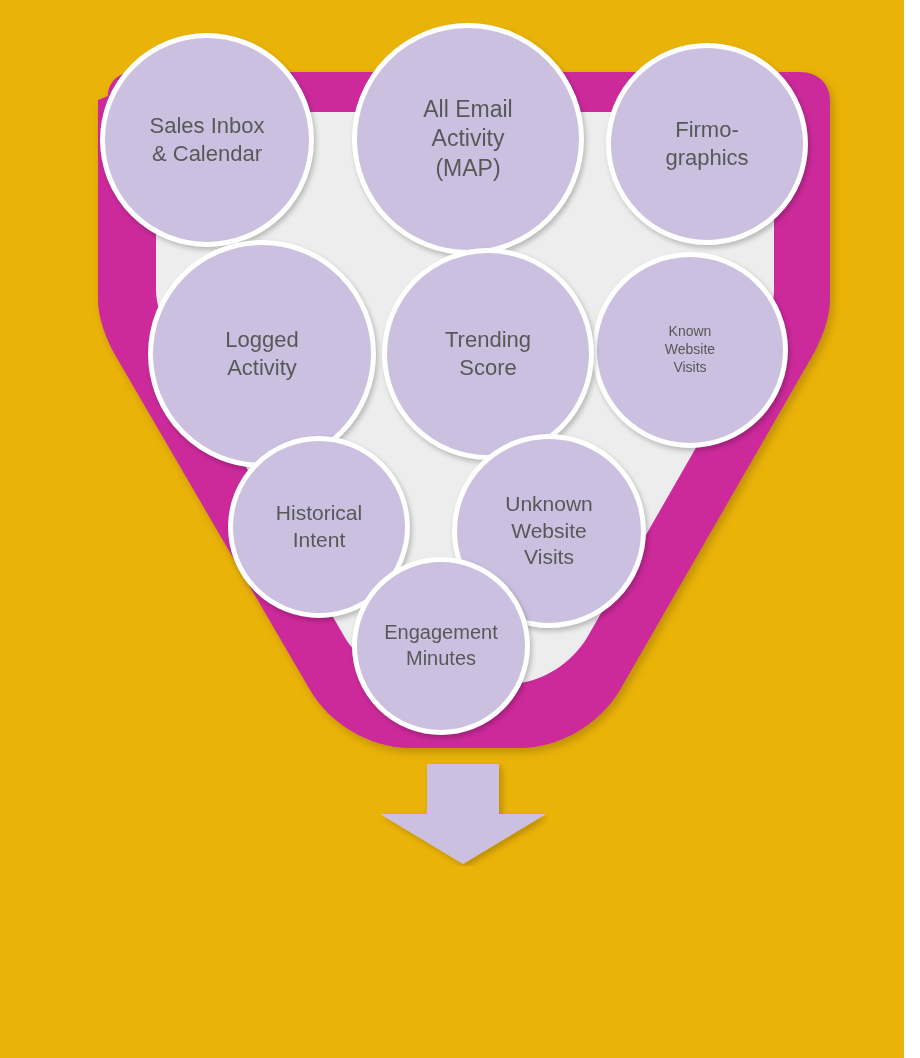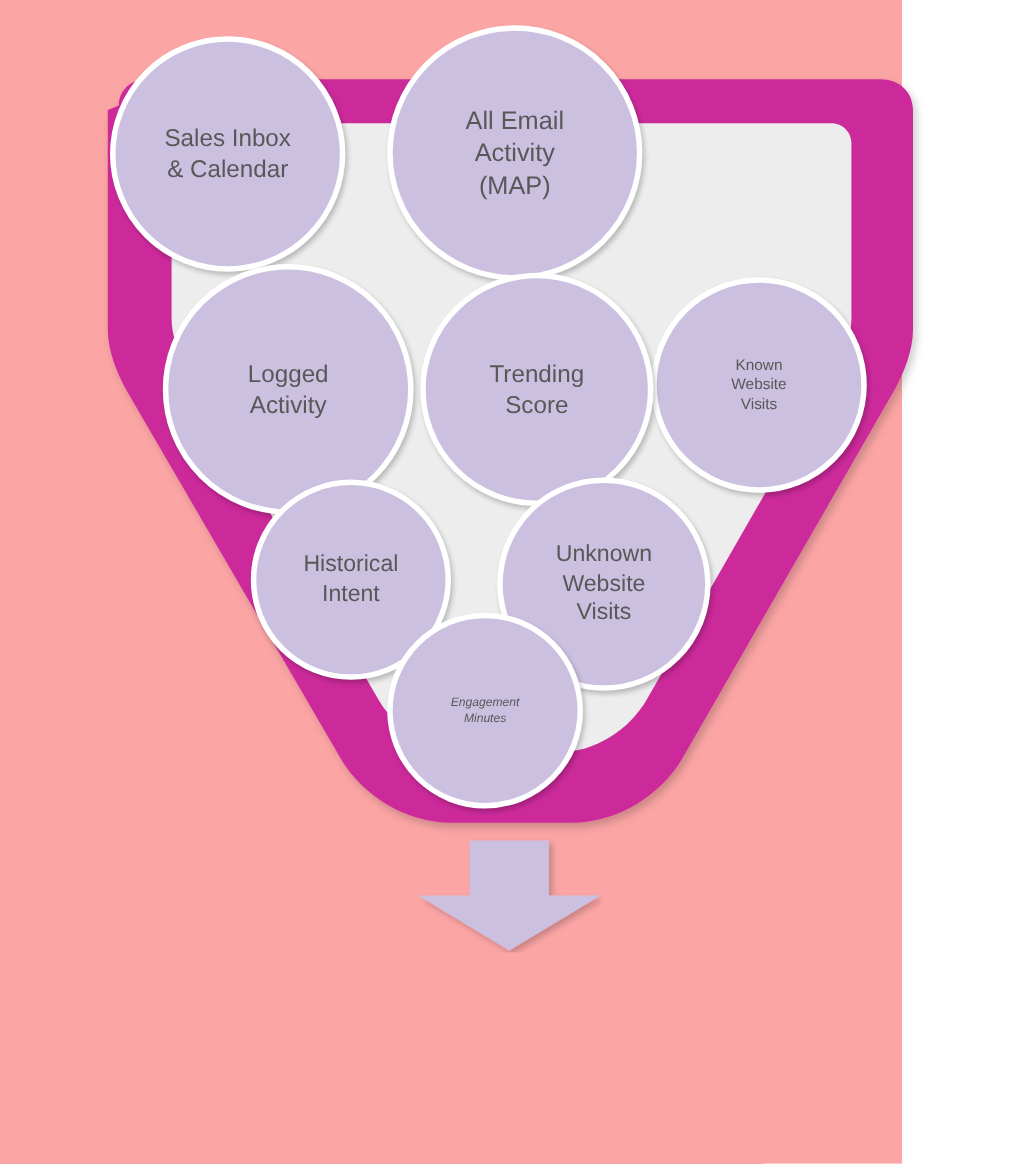--- a/index.html
+++ b/index.html
@@ -8,23 +8,23 @@
     background: #ffffff;
   }
   body {
     width: 920px;
     height: 1058px;
     font-family: "Liberation Sans", sans-serif;
     overflow: hidden;
   }
   #stage {
     position: relative;
-    width: 820px;
+    width: 904px;
     height: 1058px;
-    background: #fca5a5;
+    background: #eab308;
   }
   #funnel-svg {
     position: absolute;
     left: 0;
     top: 0;
     width: 920px;
     height: 1058px;
   }
   .bubble {
     position: absolute;
@@ -43,21 +43,21 @@
     font-weight: 400;
   }
   .b-sales    { left: 100px; top: 33px;  width: 214px; height: 214px; font-size: 22px; z-index: 6; }
   .b-email    { left: 352px; top: 23px;  width: 232px; height: 232px; font-size: 23px; z-index: 8; }
   .b-firmo    { left: 606px; top: 43px;  width: 202px; height: 202px; font-size: 22px; z-index: 7; }
   .b-logged   { left: 148px; top: 240px; width: 228px; height: 228px; font-size: 22px; z-index: 11; justify-content: center; }
   .b-trending { left: 382px; top: 248px; width: 212px; height: 212px; font-size: 22px; z-index: 10; }
   .b-known    { left: 592px; top: 252px; width: 196px; height: 196px; font-size: 14px; z-index: 9; }
   .b-hist     { left: 228px; top: 436px; width: 182px; height: 182px; font-size: 21px; z-index: 13; }
   .b-unknown  { left: 452px; top: 434px; width: 194px; height: 194px; font-size: 21px; z-index: 12; }
-  .b-engage   { left: 352px; top: 557px; width: 178px; height: 178px; font-size: 11px; z-index: 14; font-style: italic; }
+  .b-engage   { left: 352px; top: 557px; width: 178px; height: 178px; font-size: 20px; z-index: 14; }
 
   #arrow {
     position: absolute;
     left: 378px;
     top: 762px;
     width: 170px;
     height: 104px;
     z-index: 20;
   }
   #title {
@@ -127,20 +127,24 @@
 
   <div class="bubble b-sales">
     <span>Sales Inbox
 &amp; Calendar</span>
   </div>
   <div class="bubble b-email">
     <span>All Email
 Activity
 (MAP)</span>
   </div>
+  <div class="bubble b-firmo">
+    <span>Firmo-
+graphics</span>
+  </div>
 
   <div class="bubble b-logged">
     <span>Logged
 Activity</span>
   </div>
   <div class="bubble b-trending">
     <span>Trending
 Score</span>
   </div>
   <div class="bubble b-known">

